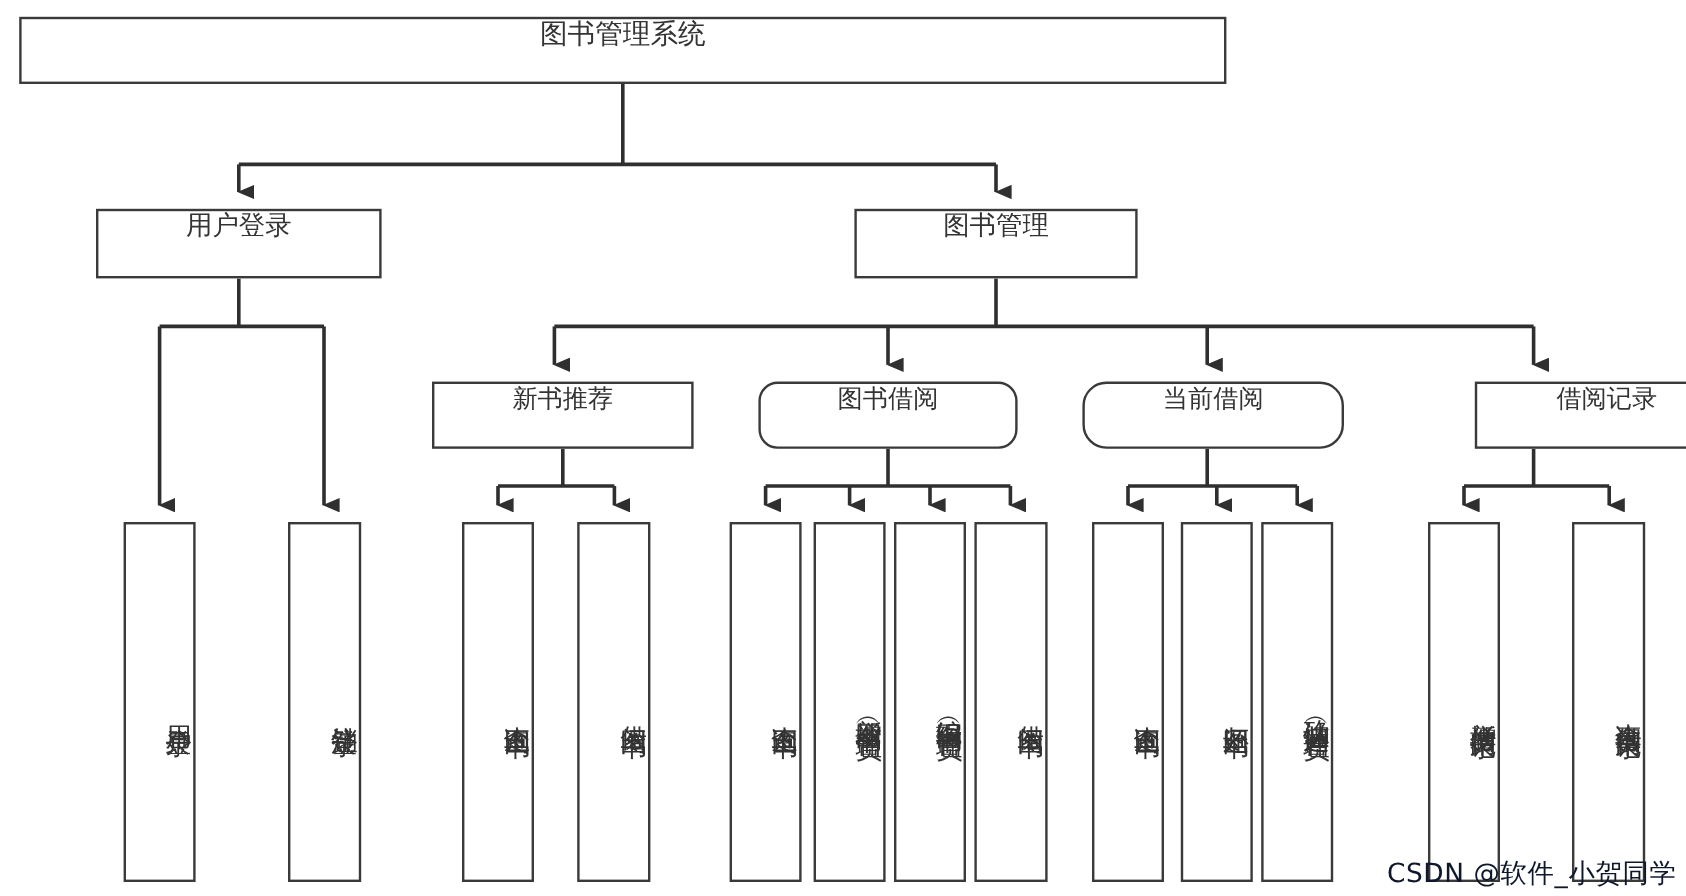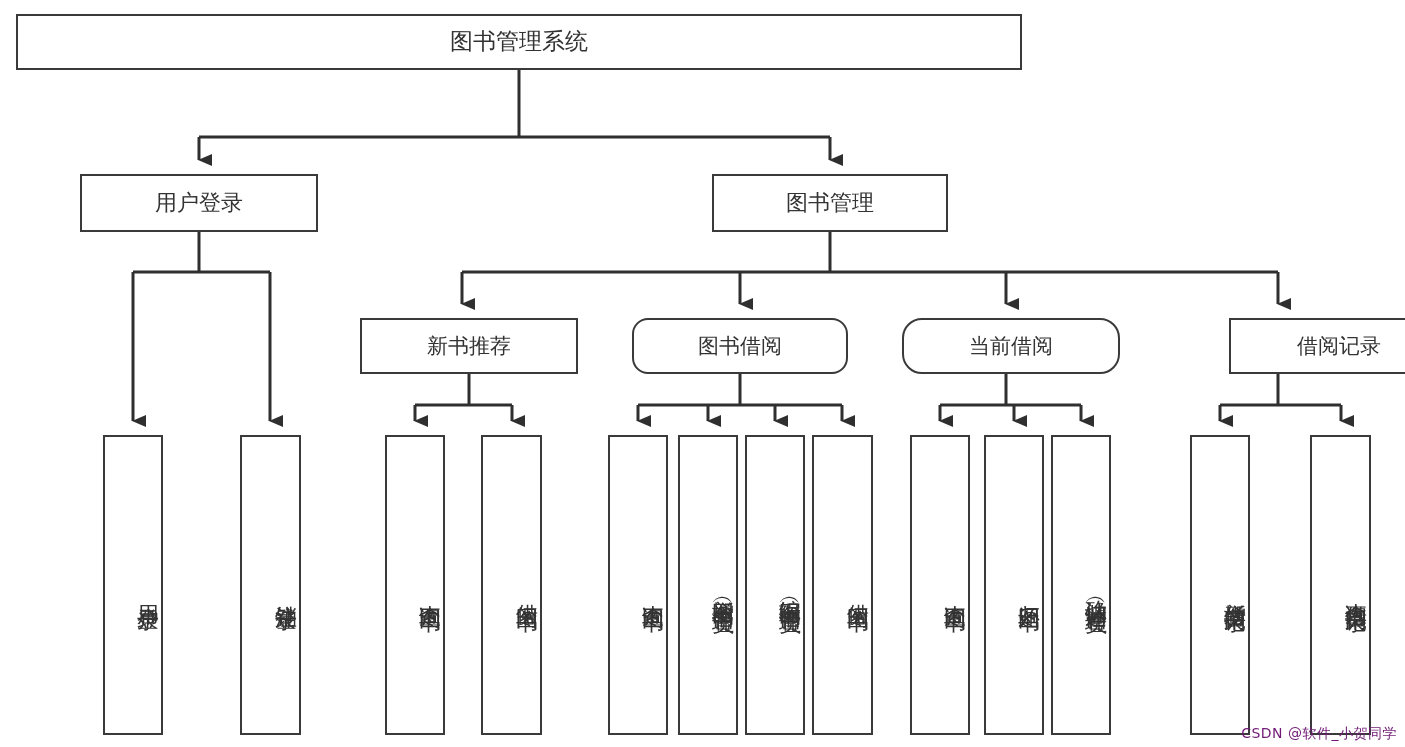--- a/index.html
+++ b/index.html
@@ -17,21 +17,20 @@
     height: 747px;
     background: #ffffff;
     overflow: hidden;
   }
   .node {
     position: absolute;
     box-sizing: border-box;
     border: 2.5px solid #3a3a3a;
     background: #ffffff;
     display: flex;
-    align-items: center;
     justify-content: center;
     color: #333333;
     line-height: 1.18;
     text-align: center;
   }
   .node.root {
     font-size: 23px;
   }
   .node.lvl1 {
     font-size: 22px;
@@ -58,22 +57,22 @@
     left: 0;
     top: 0;
     width: 1405px;
     height: 747px;
     pointer-events: none;
   }
   .watermark {
     position: absolute;
     right: 8px;
     bottom: 4px;
-    font-size: 14px;
-    color: #701a75;
+    font-size: 22px;
+    color: #0f172a;
     letter-spacing: 0.5px;
     white-space: nowrap;
   }
 </style>
 </head>
 <body>
 
 <div id="canvas">
 
   <svg id="edges" viewBox="0 0 1405 747" xmlns="http://www.w3.org/2000/svg">

